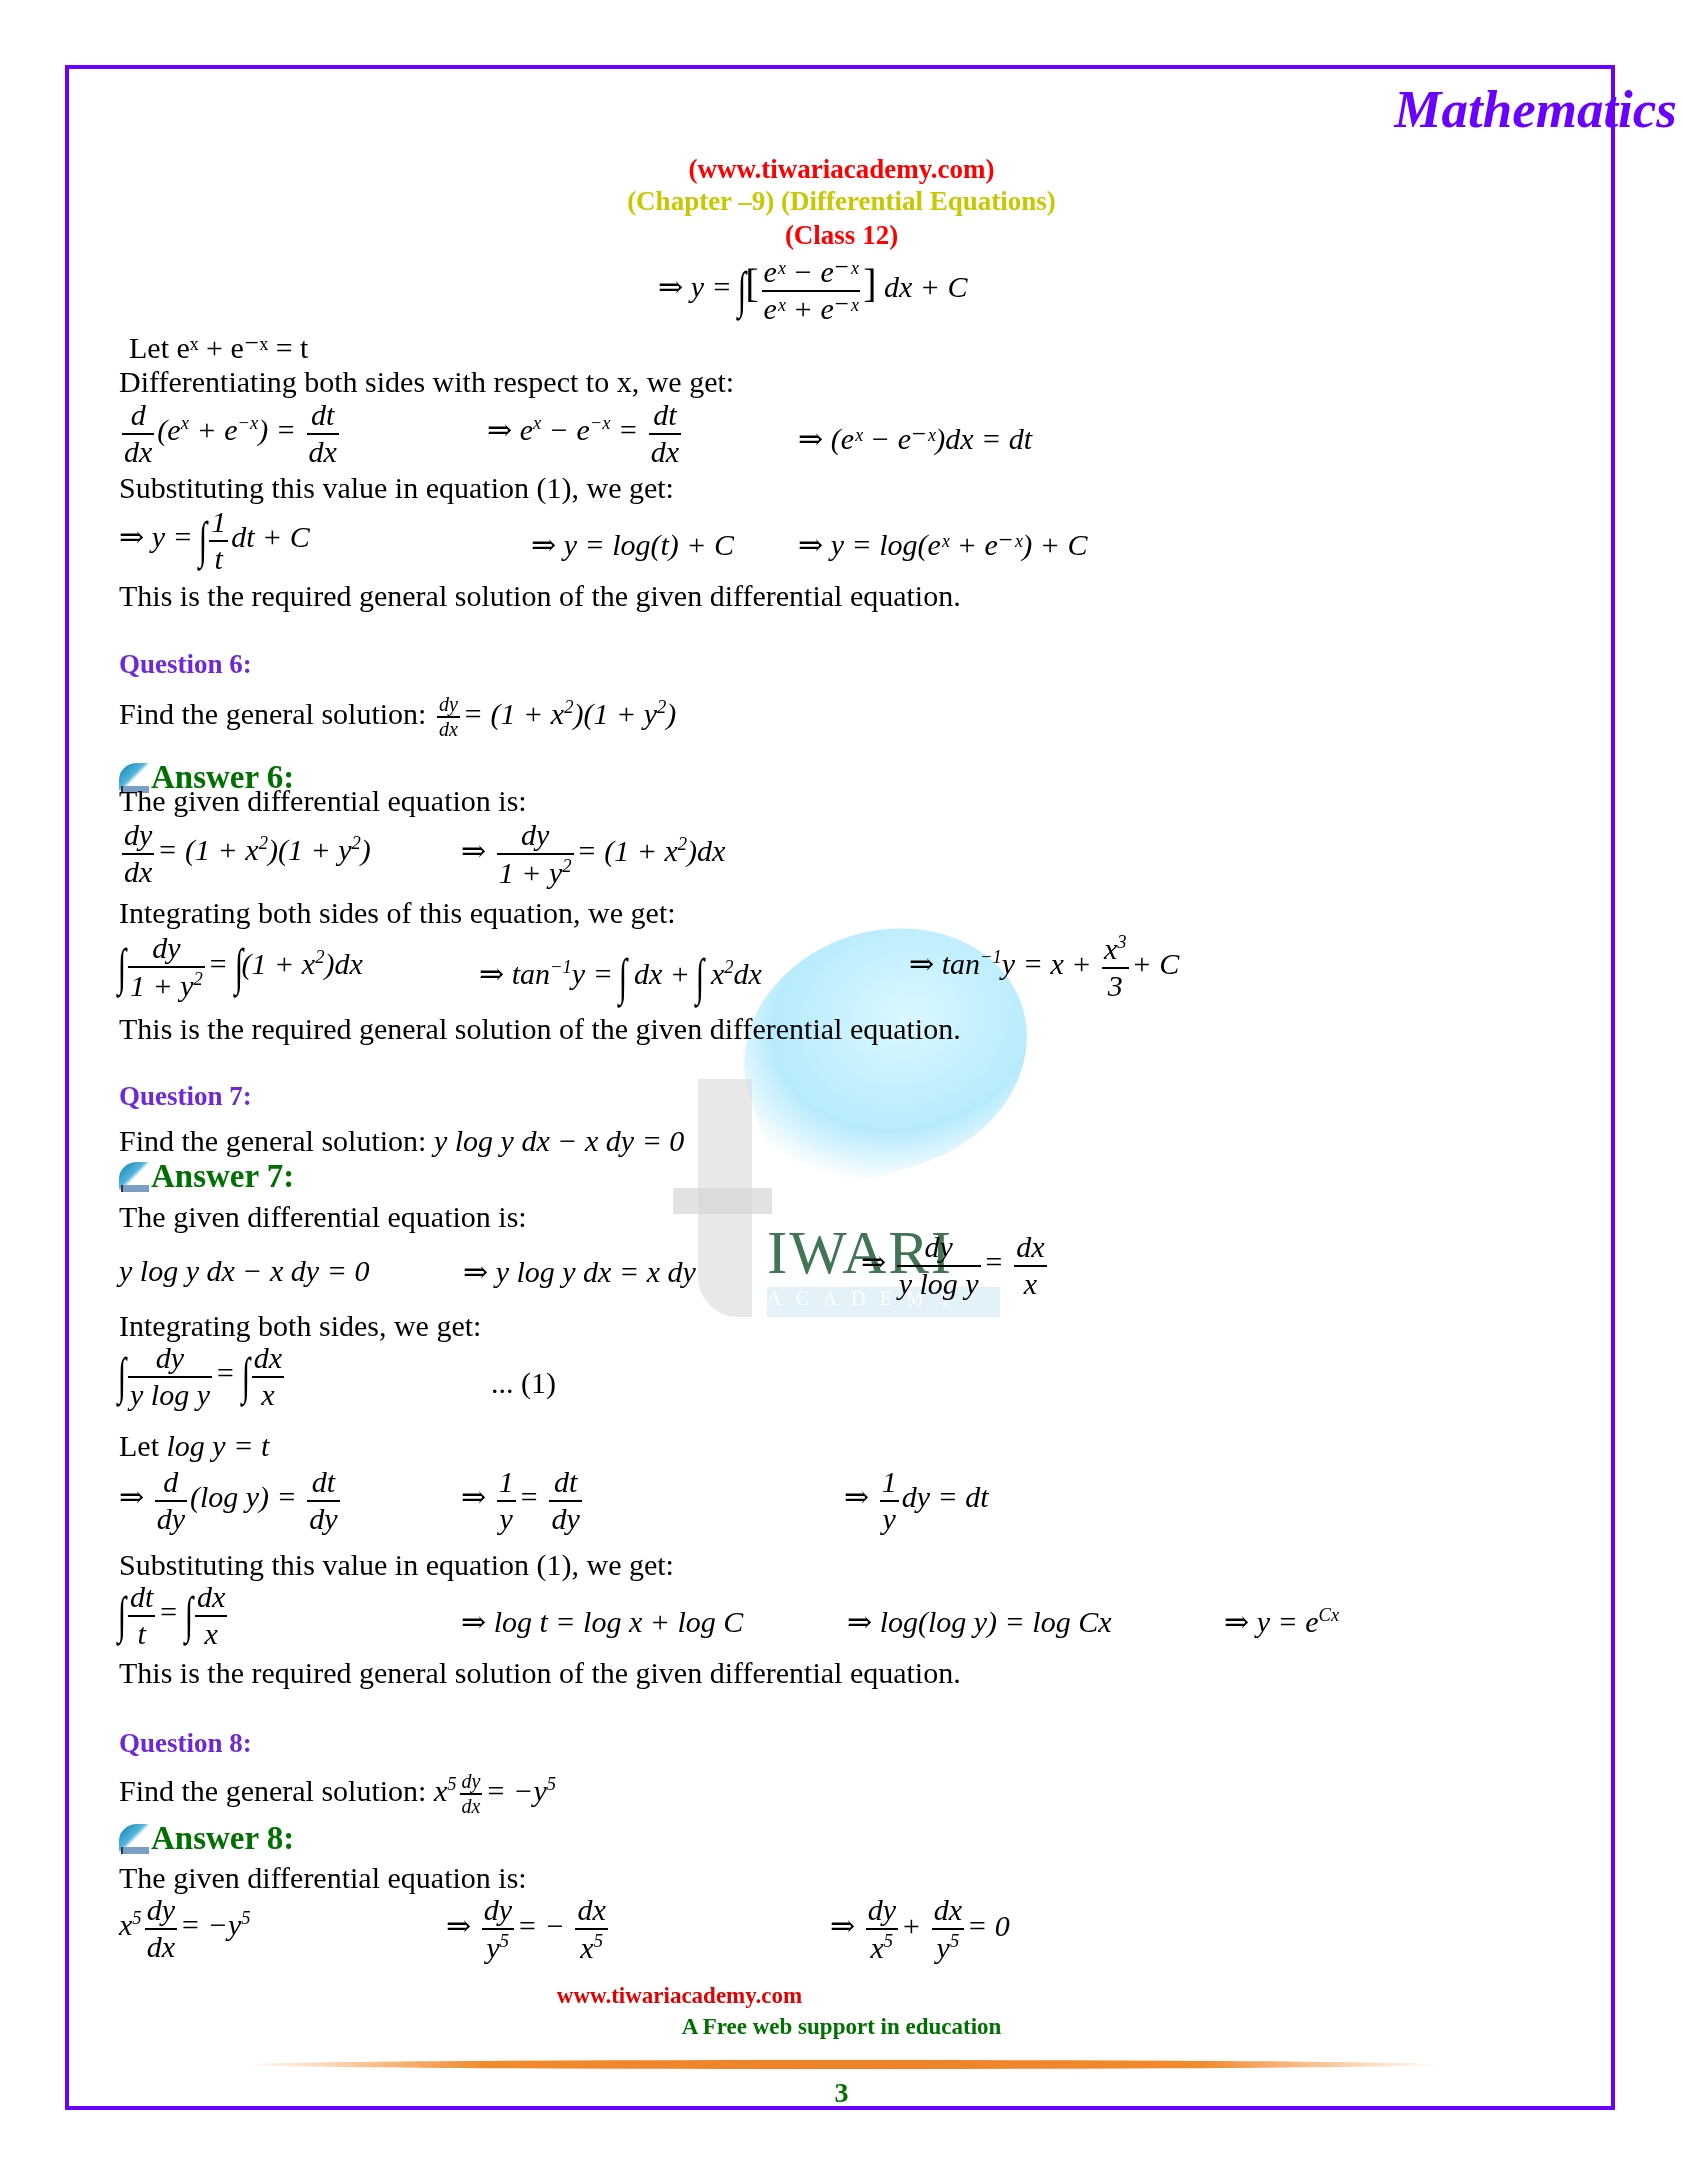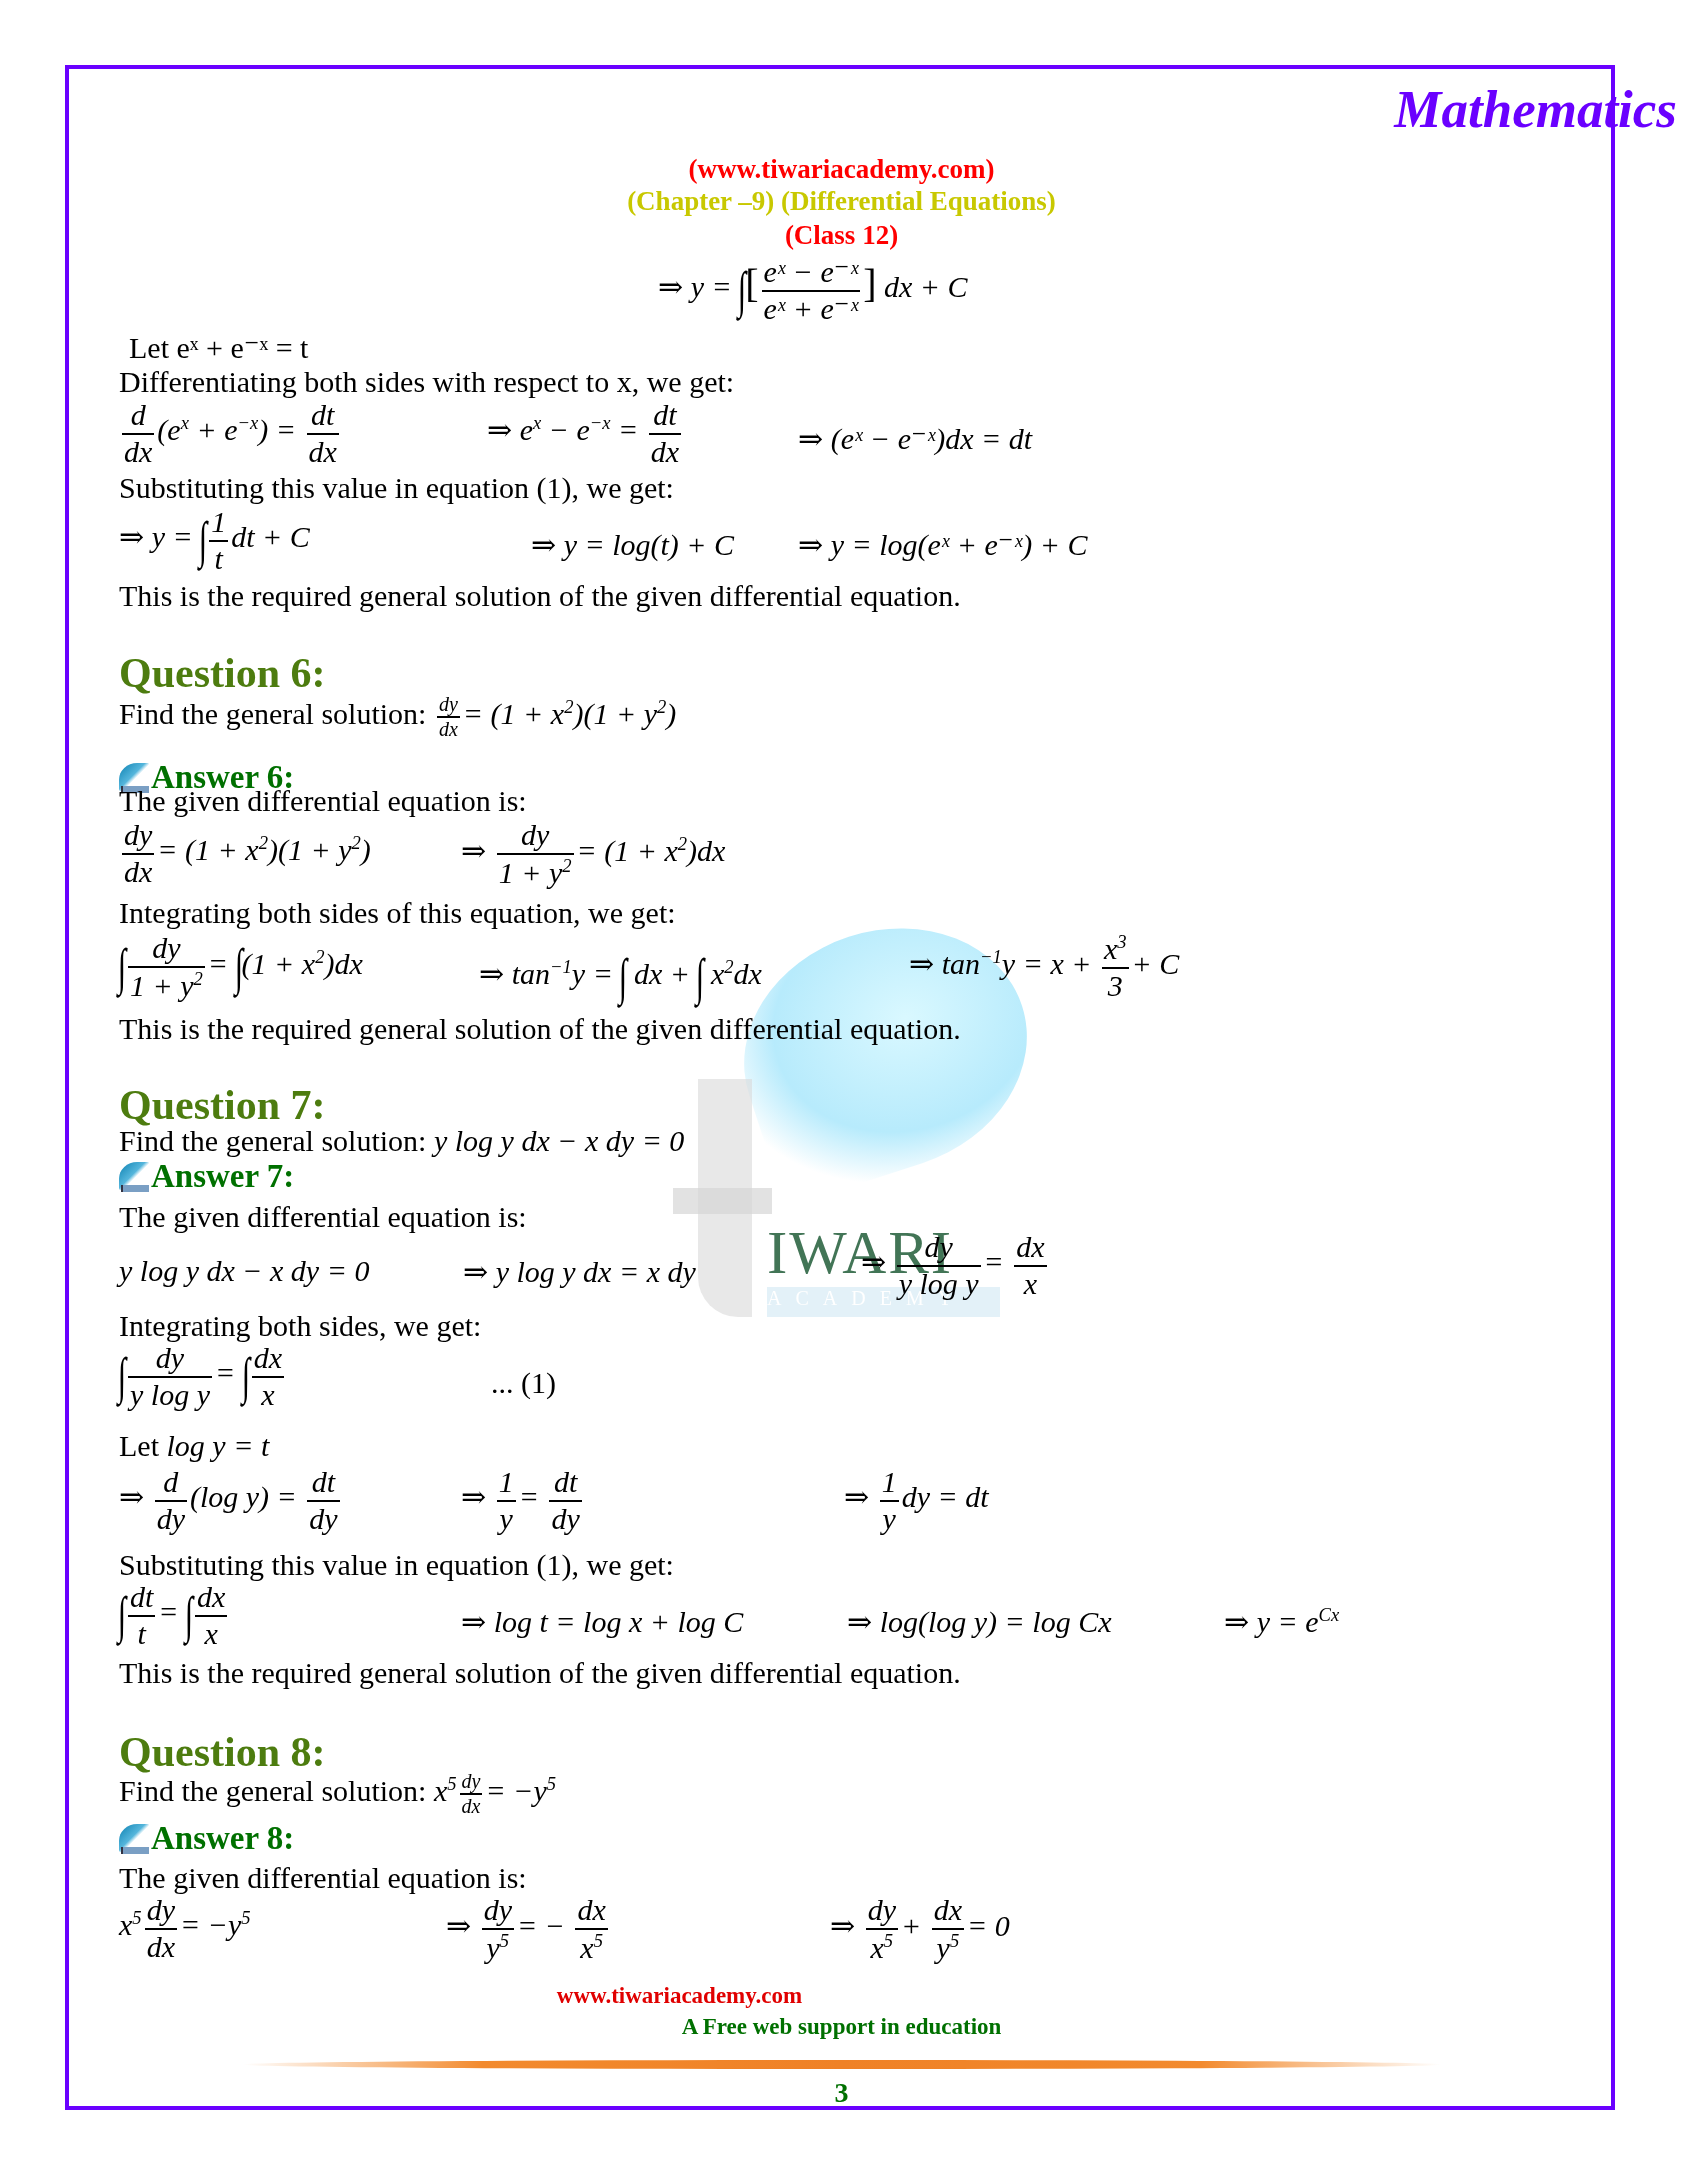--- a/index.html
+++ b/index.html
@@ -8,21 +8,21 @@
   .frame { position: absolute; left: 65px; top: 65px; width: 1550px; height: 2045px;
            border: 4px solid #6a00ff; box-sizing: border-box; }
   .abs { position: absolute; white-space: nowrap; }
   .title { left: 0; width: 1677px; text-align: right; top: 79px; font-size: 53px;
            font-style: italic; font-weight: bold; color: #6a00ff; }
   .hdr { left: 0; width: 1683px; text-align: center; font-weight: bold; font-size: 27px; }
   .red { color: #ff0000; }
   .olive { color: #c8c800; }
   .txt { font-size: 30px; left: 119px; }
   .m { font-style: italic; }
-  .q { font-size: 42px; font-weight: bold; color: #4d7c0f; left: 119px; }
+  .q { font-size: 27px; font-weight: bold; color: #6d28d9; left: 119px; }
   .a { font-size: 33px; font-weight: bold; color: #007000; left: 119px; }
   .feather { display: inline-block; width: 30px; height: 28px; vertical-align: -3px; margin-right: 2px;
              background: linear-gradient(135deg, #0a7fb0 0%, #55b6dc 45%, #ffffff 55%);
              border-radius: 60% 5% 60% 5%; position: relative; }
   .feather::after { content: ""; position: absolute; left: 2px; bottom: -2px; width: 26px; height: 7px;
              background: #7a9fc4; border-left: 2px solid #334; }
   .frac { display: inline-block; vertical-align: middle; text-align: center; margin: 0 3px; }
   .frac > span { display: block; line-height: 1.15; padding: 0 2px; }
   .frac > span.num { border-bottom: 2px solid #000; }
   .sm { font-size: 20px; }

